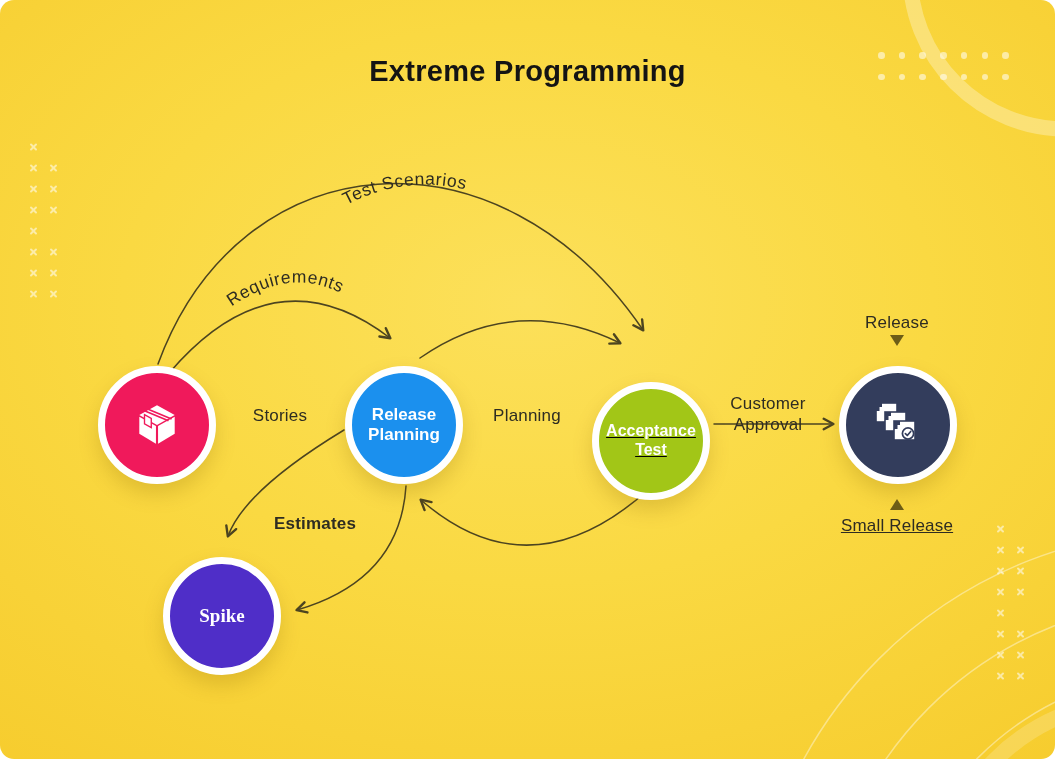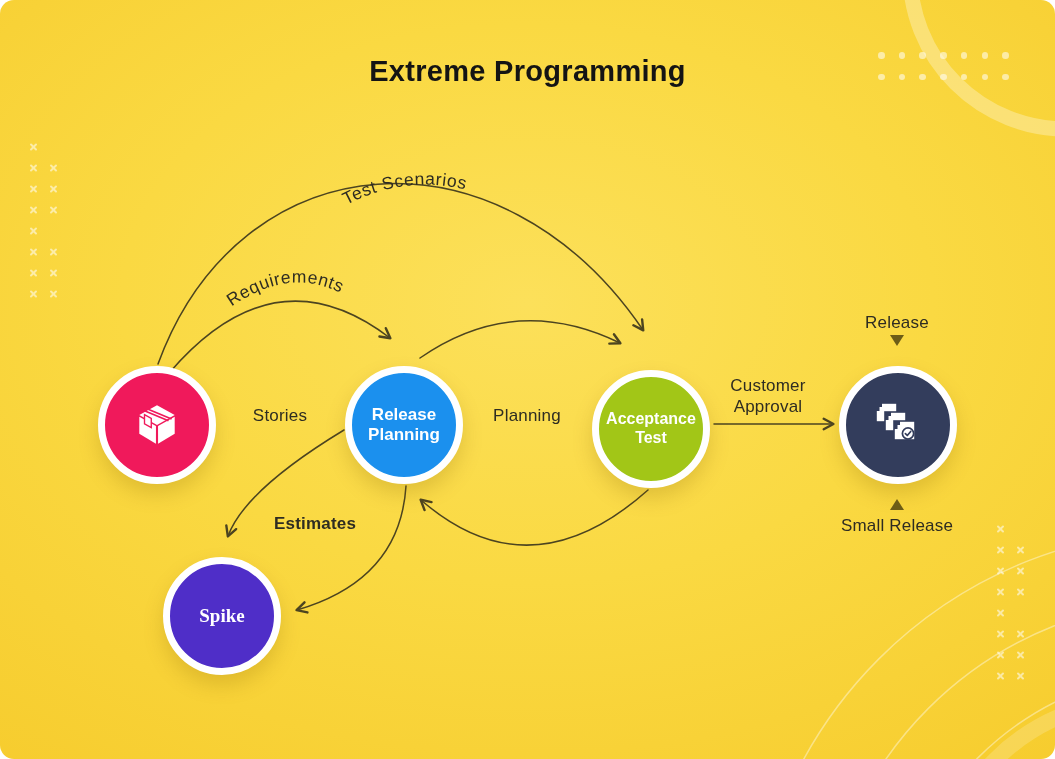--- a/index.html
+++ b/index.html
@@ -106,21 +106,21 @@
       <line x1="15.5" y1="8.8" x2="38" y2="18.3" stroke="#F0195B" stroke-width="1.6"></line>
       <polygon points="12,14 18.5,17.6 18.5,26.5 12,22.9" fill="#fff" stroke="#F0195B" stroke-width="1.3"></polygon>
     </svg>
   </div>
 
   <div class="node" style="left: 345px; top: 366px; background: rgb(27, 144, 238);">
     <div class="node-label" style="font-size:17px;">Release
 Planning</div>
   </div>
 
-  <div class="node" style="left: 592px; top: 370px; background: rgb(162, 198, 23);">
+  <div class="node" style="left: 592px; top: 382px; background: rgb(162, 198, 23); text-decoration: underline;">
     <div class="node-label" style="font-size:16px;">Acceptance
 Test</div>
   </div>
 
   <div class="node" style="left: 839px; top: 366px; background: rgb(51, 61, 92);">
     <svg width="58" height="58" viewBox="0 0 58 58">
       <g stroke="#333D5C" stroke-width="1.6">
         <rect x="7" y="7" width="21" height="19" fill="#fff"></rect>
         <rect x="16" y="16" width="21" height="19" fill="#fff"></rect>
         <rect x="25" y="25" width="21" height="19" fill="#fff"></rect>
@@ -135,24 +135,24 @@
     </svg>
   </div>
 
   <div class="node" style="left: 163px; top: 557px; background: rgb(79, 46, 200);">
     <div class="node-label" style="font-size:19px;font-family:Liberation Serif, serif;">Spike</div>
   </div>
 
   <div class="lbl" style="left:240px;top:406px;width:80px;text-align:center;">Stories</div>
   <div class="lbl" style="left:487px;top:406px;width:80px;">Planning</div>
   <div class="lbl" style="left:255px;top:514px;width:120px;font-weight:bold;">Estimates</div>
-  <div class="lbl" style="left:698px;top:375px;width:140px;line-height:1.25;">Customer
+  <div class="lbl" style="left:698px;top:393px;width:140px;line-height:1.25;">Customer
 Approval</div>
   <div class="lbl" style="left:837px;top:313px;width:120px;">Release</div>
-  <div class="lbl" style="left:827px;top:516px;width:140px;">Small Release</div>
+  <div class="lbl" style="left:827px;top:516px;width:140px;text-decoration:underline;">Small Release</div>
 
 
   <div id="decor">
       <span class="x-mark" style="left: 29px; top: 142px;"></span>
       <span class="x-mark" style="left: 29px; top: 163px;"></span>
       <span class="x-mark" style="left: 49px; top: 163px;"></span>
       <span class="x-mark" style="left: 29px; top: 184px;"></span>
       <span class="x-mark" style="left: 49px; top: 184px;"></span>
       <span class="x-mark" style="left: 29px; top: 205px;"></span>
       <span class="x-mark" style="left: 49px; top: 205px;"></span>

